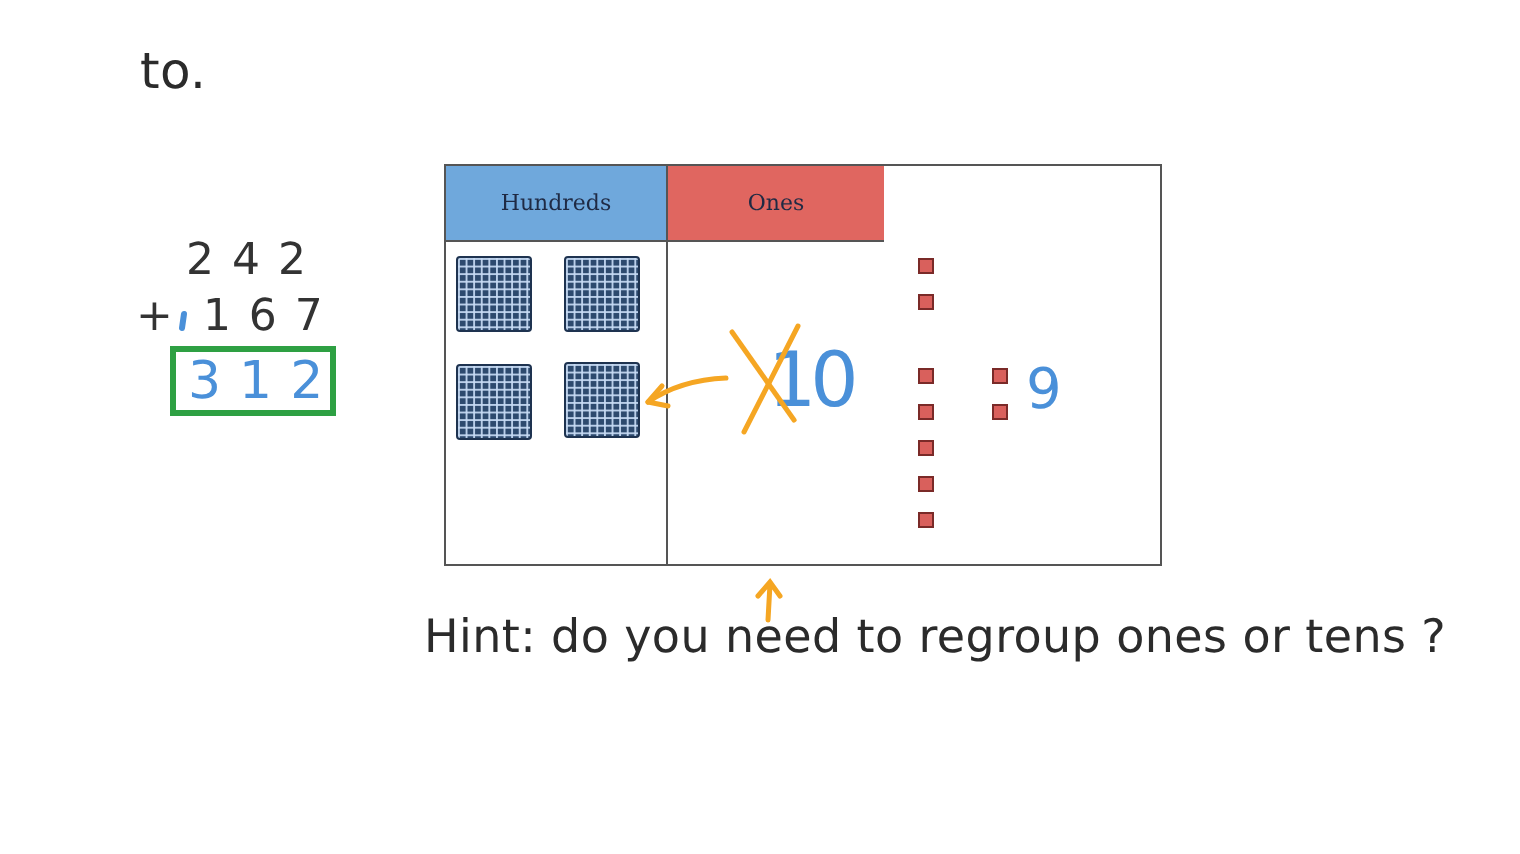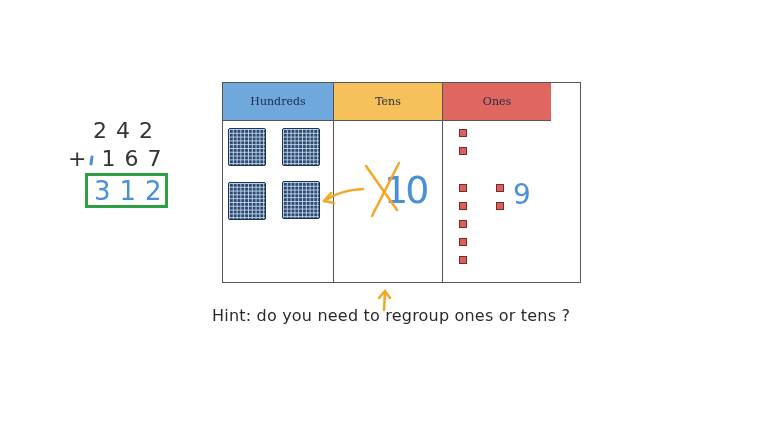--- a/index.html
+++ b/index.html
@@ -20,43 +20,41 @@
   .head { height:37px; border-bottom:1.5px solid #555; display:flex; align-items:center; justify-content:center;
           font-family:"DejaVu Serif", serif; font-size:11px; color:#1f2a44; }
   .flat { position:absolute; width:38px; height:38px; background-color:#2d4a6e;
           background-image:
             linear-gradient(to right, rgba(200,220,245,0.9) 1px, transparent 1px),
             linear-gradient(to bottom, rgba(200,220,245,0.9) 1px, transparent 1px);
           background-size:3.8px 3.8px; border:1px solid #1e3350; box-sizing:border-box; border-radius:2px; }
   .unit { position:absolute; width:8px; height:8px; background:#d9605c; border:1px solid #7a2a28; box-sizing:border-box; }
   .tens-text { position:absolute; left:384px; top:168px; font-size:38px; color:#4a90d9; letter-spacing:-3px; }
   .ones-9 { position:absolute; left:513px; top:178px; font-size:28px; color:#4a90d9; }
-  .hint { position:absolute; left:212px; top:306px; font-size:16px; letter-spacing:0.2px; }
+  .hint { position:absolute; left:212px; top:306px; font-size:23px; letter-spacing:0.2px; }
   svg.overlay { position:absolute; left:0; top:0; width:760px; height:427px; pointer-events:none; }
 </style>
 </head>
 <body>
 
 <div class="question hand">
+  <div>to.</div>
 </div>
 
 <div class="sum hand">
   <div class="row r1">242</div>
   <div class="row r2">
     <span>+</span><span style="display:inline-block;width:6px"></span><span>167</span>
   </div>
   <div class="answer-box">312</div>
 </div>
 
 <div class="table">
   <div class="col c1">
     <div class="head" style="background:#6fa8dc">Hundreds</div>
-  </div>
-  <div class="col c2">
-    <div class="head" style="background:#f6c15a">Tens</div>
   </div>
   <div class="col c3">
     <div class="head" style="background:#e06660">Ones</div>
   </div>
 </div>
 
 <div class="flat" style="left:228px;top:128px"></div>
 <div class="flat" style="left:282px;top:128px"></div>
 <div class="flat" style="left:228px;top:182px"></div>
 <div class="flat" style="left:282px;top:181px"></div>

